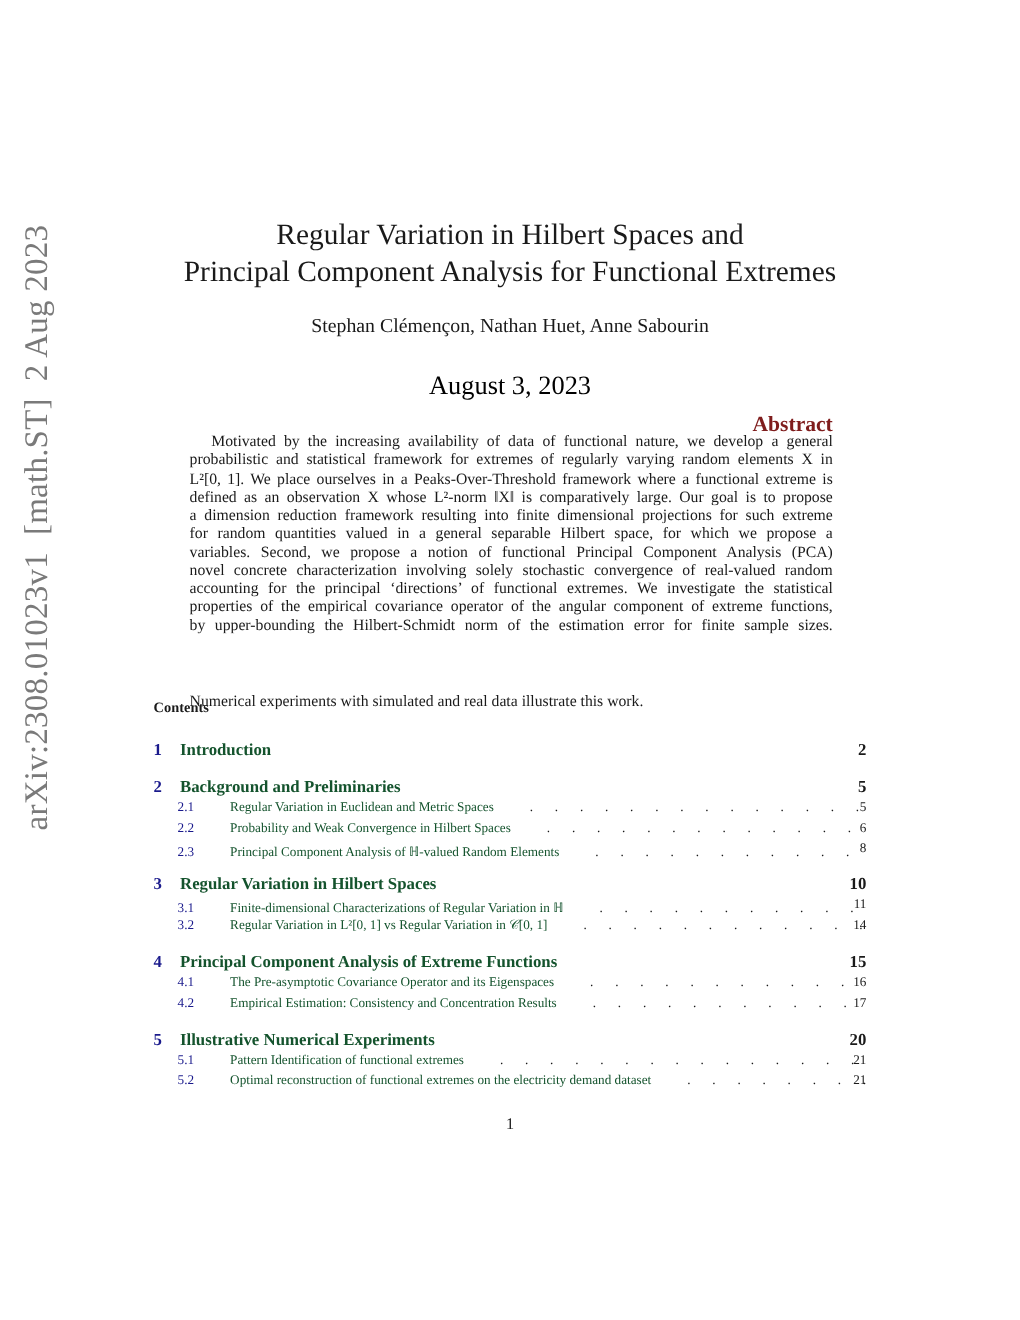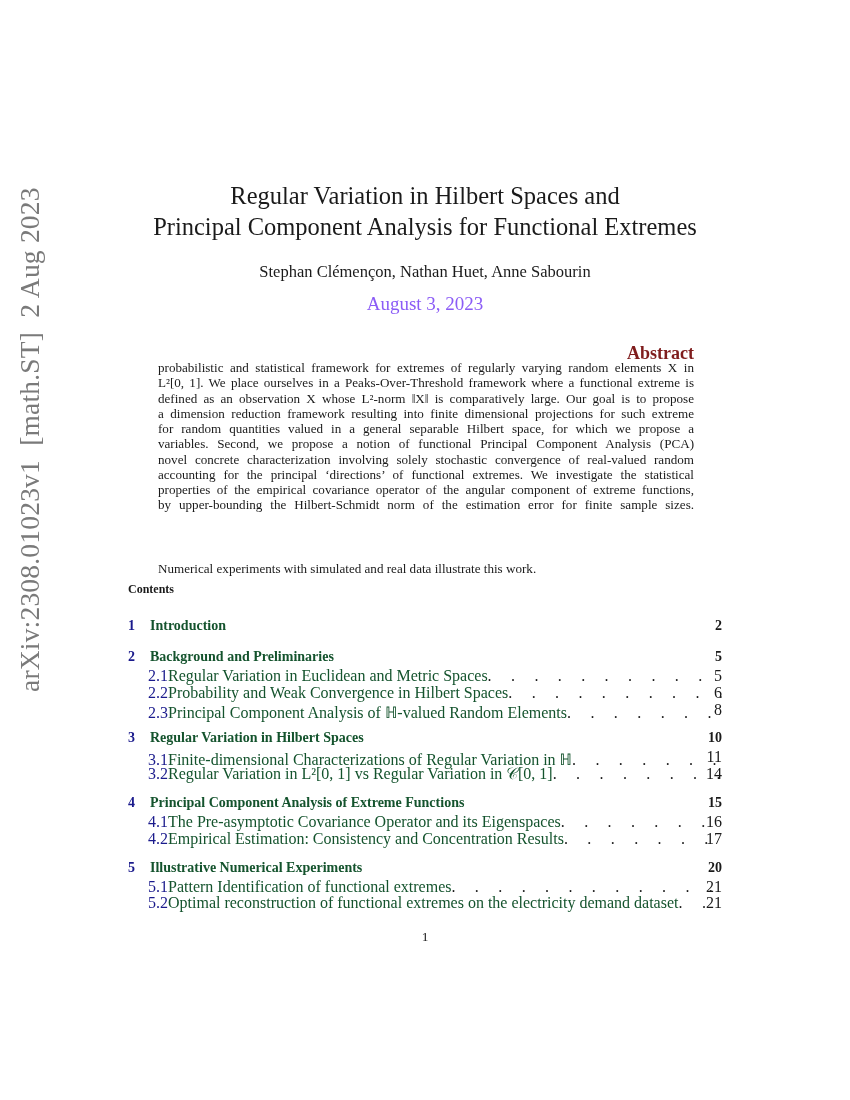--- a/index.html
+++ b/index.html
@@ -18,22 +18,22 @@
 
     .title {
       position: absolute; left: 100px; width: 650px; top: 180px; text-align: center;
       font-family: "Liberation Serif", serif; font-size: 24.5px; line-height: 31px; color: #1a1a1a;
     }
     .authors {
       position: absolute; left: 100px; width: 650px; top: 262px; text-align: center;
       font-family: "Liberation Serif", serif; font-size: 16.5px; color: #1a1a1a;
     }
     .date {
-      position: absolute; left: 100px; width: 650px; top: 293px; text-align: center;
-      font-family: "Liberation Serif", serif; font-size: 19px; color: #8b5cf6;
+      position: absolute; left: 100px; width: 650px; top: 308px; text-align: center;
+      font-family: "Liberation Serif", serif; font-size: 22px; color: #000000;
     }
 
     .abstract-heading {
       position: absolute; left: 158px; width: 536px; top: 343px; text-align: right;
       font-family: "Liberation Serif", serif; font-weight: bold; font-size: 18px; color: #7f1d1d;
     }
     .abstract-body {
       position: absolute; left: 158px; width: 536px; top: 360px;
       font-family: "Liberation Serif", serif; font-size: 13.1px; line-height: 15.25px;
       text-align: justify; color: #1a1a1a;
@@ -44,21 +44,21 @@
 
     .contents-heading {
       position: absolute; left: 128px; top: 582px;
       font-family: "Liberation Serif", serif; font-weight: bold; font-size: 12px; color: #1a1a1a;
     }
 
     .toc { position: absolute; left: 128px; width: 594px; top: 618px; font-family: "Liberation Serif", serif; }
     .toc-section { margin-bottom: 13px; }
     .toc-row { position: relative; height: 17px; display: flex; align-items: baseline; white-space: nowrap; }
     .toc-row.sec { font-weight: bold; font-size: 14px; height: 18px; }
-    .toc-row.sub { font-size: 16px; height: 16.8px; padding-left: 20px; }
+    .toc-row.sub { font-size: 11px; height: 16.8px; padding-left: 20px; gap: 30px; }
     .toc-num { color: #1a1a8c; display: inline-block; }
     .toc-row.sec .toc-num { width: 22px; }
     .toc-row.sub .toc-num { width: 32px; }
     .toc-title { color: #14532d; flex: 0 0 auto; }
     .toc-leader {
       flex: 1 1 auto; overflow: hidden; color: #1a1a1a; text-align: right; padding-right: 30px;
       letter-spacing: 0; font-weight: normal;
     }
     .toc-leader span { letter-spacing: 7.7px; }
     .toc-page { position: absolute; right: 0; color: #1a1a1a; text-align: right; }
@@ -78,20 +78,21 @@
   <div class="title">
     <div>Regular Variation in Hilbert Spaces and</div>
     <div>Principal Component Analysis for Functional Extremes</div>
   </div>
 
   <div class="authors">Stephan Clémençon, Nathan Huet, Anne Sabourin</div>
   <div class="date">August 3, 2023</div>
 
   <div class="abstract-heading">Abstract</div>
   <div class="abstract-body" id="abstract-body">
+      <span class="abstract-line first">Motivated by the increasing availability of data of functional nature, we develop a general</span>
       <span class="abstract-line">probabilistic and statistical framework for extremes of regularly varying random elements X in</span>
       <span class="abstract-line">L²[0, 1]. We place ourselves in a Peaks-Over-Threshold framework where a functional extreme is</span>
       <span class="abstract-line">defined as an observation X whose L²-norm ‖X‖ is comparatively large. Our goal is to propose</span>
       <span class="abstract-line">a dimension reduction framework resulting into finite dimensional projections for such extreme</span>
       <span class="abstract-line">for random quantities valued in a general separable Hilbert space, for which we propose a</span>
       <span class="abstract-line">variables. Second, we propose a notion of functional Principal Component Analysis (PCA)</span>
       <span class="abstract-line">novel concrete characterization involving solely stochastic convergence of real-valued random</span>
       <span class="abstract-line">accounting for the principal ‘directions’ of functional extremes. We investigate the statistical</span>
       <span class="abstract-line">properties of the empirical covariance operator of the angular component of extreme functions,</span>
       <span class="abstract-line">by upper-bounding the Hilbert-Schmidt norm of the estimation error for finite sample sizes.</span>

